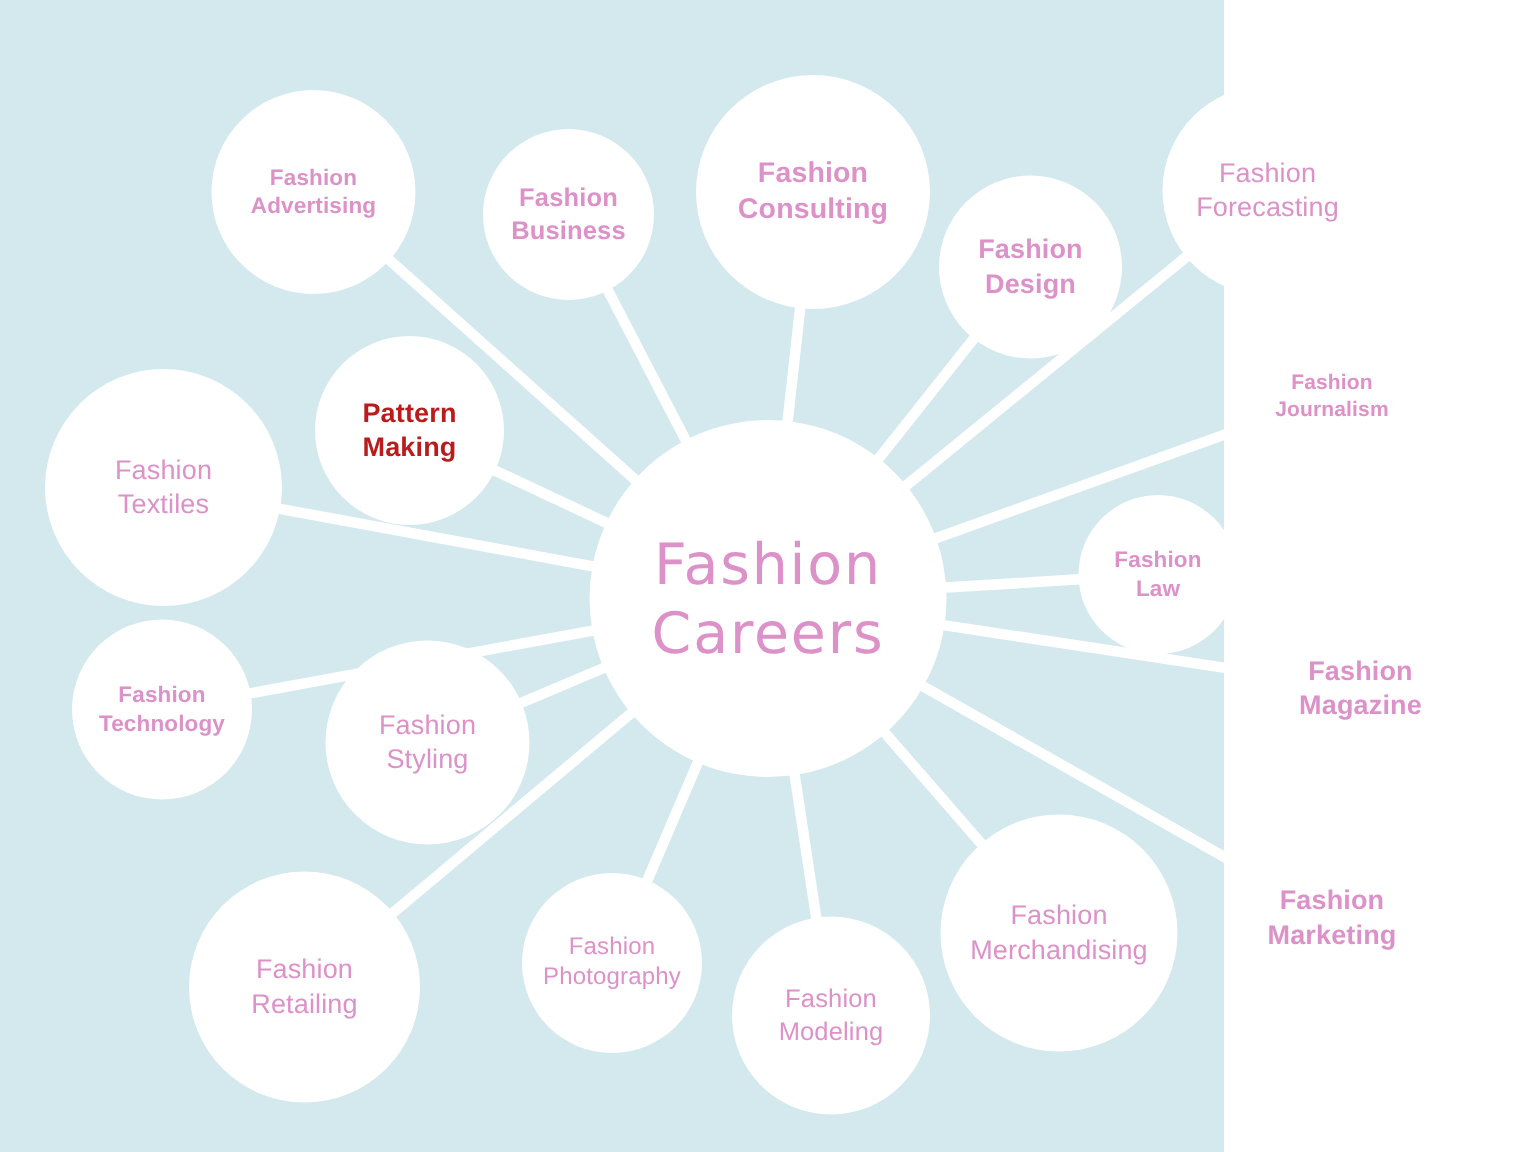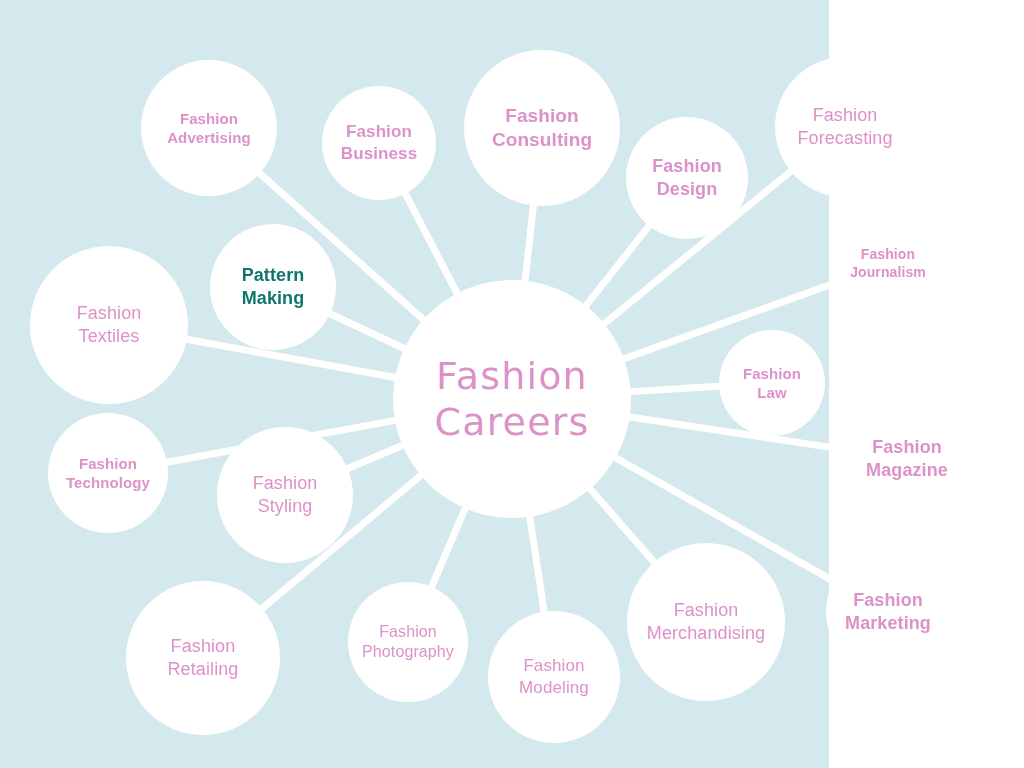--- a/index.html
+++ b/index.html
@@ -63,21 +63,21 @@
     font-weight: 400;
     font-size: 38px;
     line-height: 1.22;
     letter-spacing: 1.2px;
     white-space: pre-line;
   }
 </style>
 </head>
 <body>
 
-<div id="mindmap-canvas" style="background: rgb(211, 233, 238); width: 816px; height: 768px; padding-left: 13px;">
+<div id="mindmap-canvas" style="background: rgb(211, 233, 238); width: 816px; height: 768px;">
 
   <svg id="edge-layer" viewBox="0 0 1024 768">
       <line x1="425.53708291841417" y1="321.66848010194803" x2="257.4490483646817" y2="171.33231718425327" stroke="#ffffff" stroke-width="7" stroke-linecap="round"></line>
       <line x1="458.521067670867" y1="296.06310769730794" x2="403.89536504976877" y2="190.91889814090837" stroke="#ffffff" stroke-width="7" stroke-linecap="round"></line>
       <line x1="524.7633607517196" y1="283.70430787613327" x2="533.7478271001813" y2="202.54462852836213" stroke="#ffffff" stroke-width="7" stroke-linecap="round"></line>
       <line x1="584.012081022933" y1="308.05902910818173" x2="650.9939594885335" y2="223.47048544590913" stroke="#ffffff" stroke-width="7" stroke-linecap="round"></line>
       <line x1="601.839117752129" y1="325.61789781207483" x2="793.1101647466152" y2="169.38449005681886" stroke="#ffffff" stroke-width="7" stroke-linecap="round"></line>
       <line x1="621.1762140658791" y1="359.8010933540062" x2="837.1765900038149" y2="282.24776688692816" stroke="#ffffff" stroke-width="7" stroke-linecap="round"></line>
       <line x1="627.7809769110527" y1="391.8750168054737" x2="722.0944065038566" y2="386.0711134459165" stroke="#ffffff" stroke-width="7" stroke-linecap="round"></line>
       <line x1="626.6844747087964" y1="416.42042653804504" x2="848.6691033808708" y2="450.1396106401323" stroke="#ffffff" stroke-width="7" stroke-linecap="round"></line>
@@ -151,21 +151,21 @@
       </div>
       <div class="node bold" style="left: 48px; top: 413px; width: 120px; height: 120px; background: rgb(255, 255, 255);">
         <div class="node-label" style="font-size: 15px; color: rgb(220, 146, 200);">Fashion
 Technology</div>
       </div>
       <div class="node regular" style="left: 30px; top: 246px; width: 158px; height: 158px; background: rgb(255, 255, 255);">
         <div class="node-label" style="font-size: 18px; color: rgb(220, 146, 200);">Fashion
 Textiles</div>
       </div>
       <div class="node bold" style="left: 210px; top: 224px; width: 126px; height: 126px; background: rgb(255, 255, 255);">
-        <div class="node-label" style="font-size: 18px; color: #0f766e;">Pattern
+        <div class="node-label" style="font-size: 18px; color: #b91c1c;">Pattern
 Making</div>
       </div>
     </div>
 
   <div id="central-node" style="left: 393px; top: 280px; width: 238px; height: 238px;">
     <div id="central-label" style="font-size: 38px; color: rgb(220, 146, 200);">Fashion
 Careers</div>
   </div>
 
 </div>

